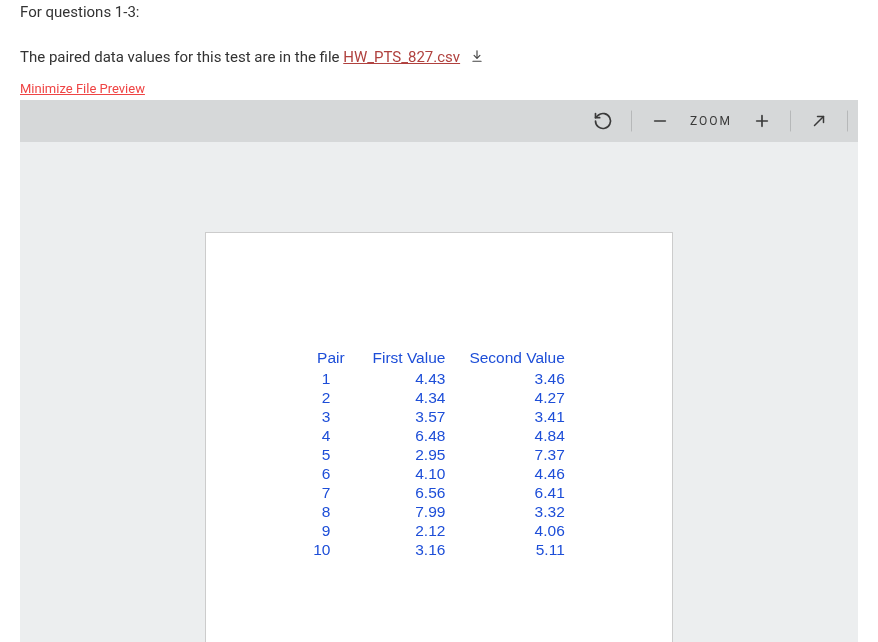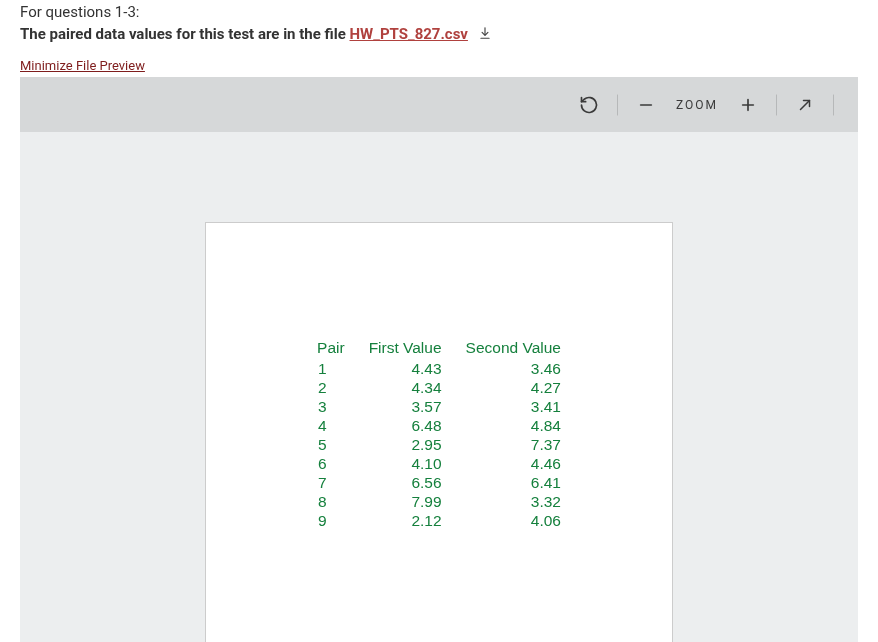--- a/index.html
+++ b/index.html
@@ -13,55 +13,54 @@
       color: #333;
       background: #fff;
       width: 878px;
       height: 642px;
       overflow: hidden;
     }
     .intro {
       padding: 3px 20px 0 20px;
     }
     .intro-line1 {
-      margin-bottom: 4px;
+      margin-bottom: 27px;
     }
     .intro-line2 {
       margin-bottom: 12px;
-      font-weight: bold;
     }
     .file-link {
       color: #b0413e;
       text-decoration: underline;
     }
     .download-icon {
       display: inline-block;
       margin-left: 6px;
       color: #444;
       vertical-align: middle;
     }
     .minimize-link {
       display: inline-block;
-      color: #7f1d1d;
+      color: #ef4444;
       text-decoration: underline;
       font-size: 13px;
       margin-left: 20px;
       margin-bottom: 4px;
     }
     .preview-wrapper {
       margin: 0 20px;
       background: #d6d8d9;
       position: relative;
     }
     .toolbar {
-      height: 55px;
+      height: 42px;
       display: flex;
       align-items: center;
       justify-content: flex-end;
-      padding-right: 18px;
+      padding-right: 4px;
       gap: 4px;
       background: #d6d8d9;
     }
     .toolbar-btn {
       width: 36px;
       height: 36px;
       display: inline-flex;
       align-items: center;
       justify-content: center;
       color: #3a3a3a;
@@ -90,21 +89,21 @@
     .page {
       background: #fff;
       border: 1px solid #ccc;
       width: 468px;
       height: 560px;
       padding: 116px 30px 20px 30px;
     }
     .data-table {
       font-family: Arial, Helvetica, sans-serif;
       font-size: 15.5px;
-      color: #15803d;
+      color: #1d4ed8;
       margin: 0 auto;
       border-collapse: collapse;
     }
     .data-table th {
       font-weight: 400;
       padding: 0 12px 2px 12px;
       text-align: center;
     }
     .data-table td {
       text-align: right;
@@ -216,20 +215,25 @@
             <tr>
               <td class="pair-col">8</td>
               <td>7.99</td>
               <td>3.32</td>
             </tr>
             <tr>
               <td class="pair-col">9</td>
               <td>2.12</td>
               <td>4.06</td>
             </tr>
+            <tr>
+              <td class="pair-col">10</td>
+              <td>3.16</td>
+              <td>5.11</td>
+            </tr>
           </tbody>
       </table>
     </div>
   </div>
 </div>
 
 
 
 
 </body></html>

